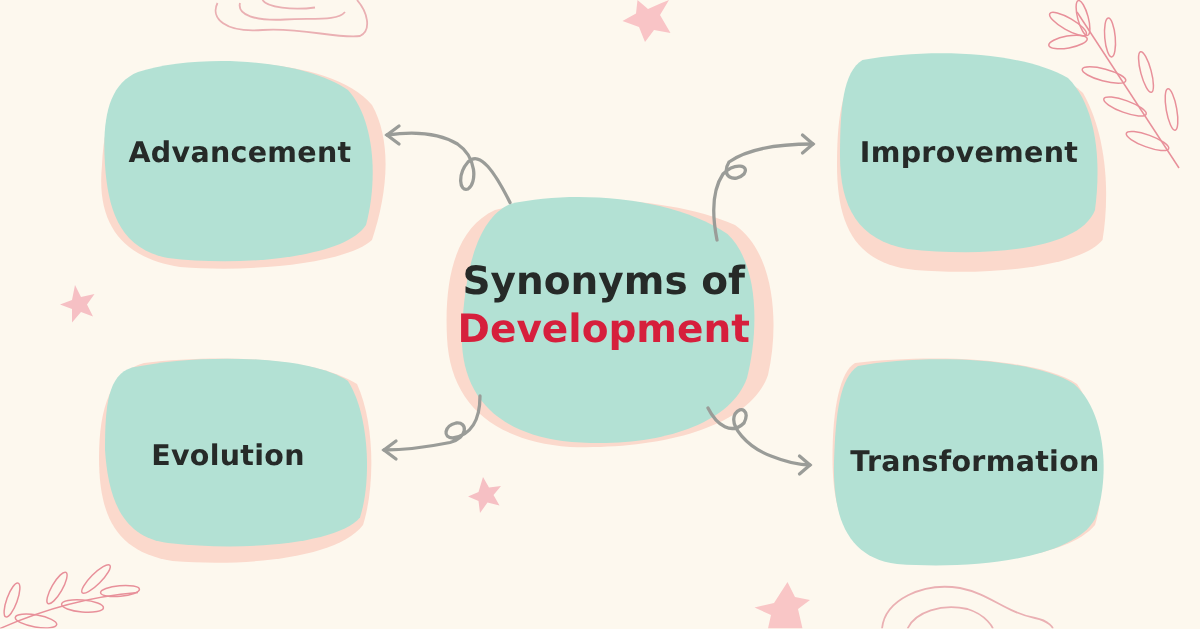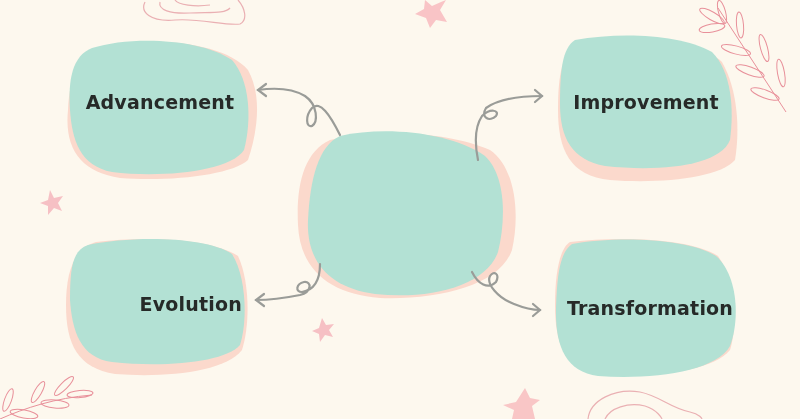--- a/index.html
+++ b/index.html
@@ -93,22 +93,24 @@
       <path d="M533,304 L540,310 L533,316"></path>
     </g>
   </svg>
 
   <div class="node" style="left:70px;top:82px;width:180px;height:40px;">
     <span class="label">Advancement</span>
   </div>
   <div class="node" style="left:556px;top:82px;width:180px;height:40px;text-align:right;">
     <span class="label">Improvement</span>
   </div>
-  <div class="node" style="left:62px;top:284px;width:180px;height:40px;justify-content:flex-end;">
+  <div class="node" style="left:62px;top:284px;width:180px;height:40px;">
     <span class="label">Evolution</span>
   </div>
   <div class="node" style="left:552px;top:288px;width:196px;height:40px;justify-content:center;">
     <span class="label">Transformation</span>
   </div>
 
   <div class="center-label">
+    <span class="l1">Synonyms of</span>
+    <span class="l2">Development</span>
   </div>
 </div>
 
 </body></html>

